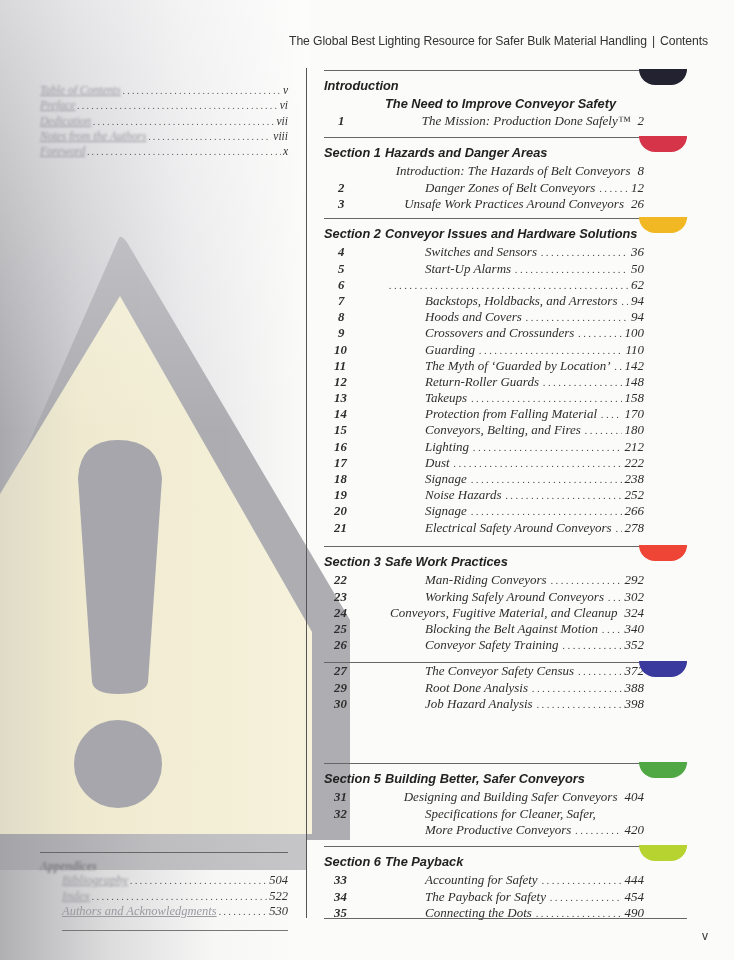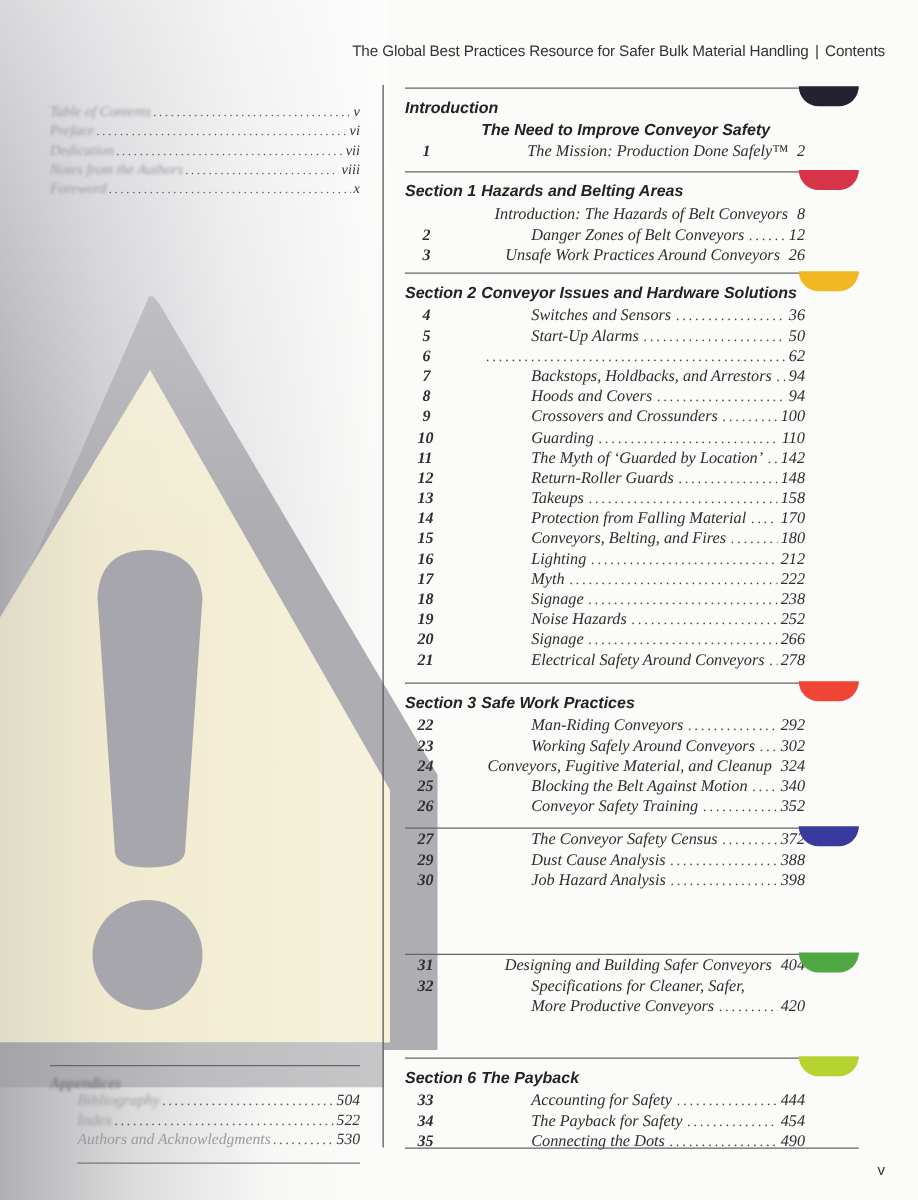--- a/index.html
+++ b/index.html
@@ -34,21 +34,21 @@
     font-size:12.2px; color:#333; letter-spacing:-0.1px;
   }
   .running-head .sep { margin:0 5px; }
 
   
   .v-divider { position:absolute; left:306px; top:68px; width:1.2px; height:850px; background:#555; z-index:5; }
 
   
   .front-list { position:absolute; left:40px; top:84px; width:248px; z-index:5; }
   .fm-item { display:flex; align-items:baseline; height:15.3px; font-size:11.5px; font-style:italic; }
-  .fm-title { color:#9a9aa0; filter:blur(1.1px); white-space:nowrap; }
+  .fm-title { color:#9a9aa0; filter:blur(1.1px); white-space:nowrap;text-decoration:underline; }
   .fm-dots { flex:1; overflow:hidden; white-space:nowrap; color:#555; letter-spacing:2.2px; margin:0 2px; font-size:10px; }
   .fm-page { color:#333; white-space:nowrap; }
 
   .appendix { position:absolute; left:40px; top:852px; width:248px; z-index:6; }
   .appendix .rule-top { height:1px; background:#666; margin-bottom:6px; }
   .appendix-title { font-size:12px; font-style:italic; font-weight:bold; color:#7d7d83; filter:blur(1.1px); height:14px; }
   .ap-item { display:flex; align-items:baseline; height:15.6px; font-size:12.5px; font-style:italic; padding-left:22px; }
   .ap-item .fm-dots { font-size:11px; }
   .appendix .rule-bottom { height:1px; background:#777; margin-top:10px; margin-left:22px; }
 
@@ -96,21 +96,21 @@
 
   <path d="M78,478 Q80,440 118,440 Q158,440 162,478 L148,682 Q146,694 118,694 Q94,694 92,682 Z" fill="#a6a6ac"></path>
 
   <circle cx="118" cy="764" r="44" fill="#a6a6ac"></circle>
   <rect x="0" y="0" width="310" height="960" fill="url(#fadeTop)"></rect>
 </svg>
 <div class="gray-band"></div>
 <div class="left-bottom-panel"></div>
 
 <div class="running-head">
-  <span>The Global Best Practices Resource for Safer Bulk Material Handling</span><span class="sep">|</span><span>Contents</span>
+  <span>The Global Best Lighting Resource for Safer Bulk Material Handling</span><span class="sep">|</span><span>Contents</span>
 </div>
 
 <div class="v-divider"></div>
 
 <div class="front-list">
   <div class="fm-item">
     <span class="fm-title">Table of Contents</span>
     <span class="fm-dots">................................................</span>
     <span class="fm-page">v</span>
   </div>
@@ -174,21 +174,21 @@
       <span class="pg">2</span>
     </div>
   </div>
 
   <div class="section" style="top:137px">
     <div class="section-rule">
       <div class="tab" style="background:#d63448"></div>
     </div>
     <div class="sec-head">
       <span class="sec-label">Section 1</span>
-      <span class="sec-title">Hazards and Belting Areas</span>
+      <span class="sec-title">Hazards and Danger Areas</span>
     </div>
     <div class="entry">
         <span class="num"></span>
         <span class="ttl">Introduction: The Hazards of Belt Conveyors</span>
         <span class="dots">............................................................</span>
         <span class="pg">8</span>
       </div>
     <div class="entry">
         <span class="num">2</span>
         <span class="ttl">Danger Zones of Belt Conveyors</span>
@@ -283,21 +283,21 @@
         <span class="pg">180</span>
       </div>
     <div class="entry">
         <span class="num two">16</span>
         <span class="ttl">Lighting</span>
         <span class="dots">............................................................</span>
         <span class="pg">212</span>
       </div>
     <div class="entry">
         <span class="num two">17</span>
-        <span class="ttl">Myth</span>
+        <span class="ttl">Dust</span>
         <span class="dots">............................................................</span>
         <span class="pg">222</span>
       </div>
     <div class="entry">
         <span class="num two">18</span>
         <span class="ttl">Signage</span>
         <span class="dots">............................................................</span>
         <span class="pg">238</span>
       </div>
     <div class="entry">
@@ -365,36 +365,40 @@
       <div class="tab" style="background:#3a3a9e"></div>
     </div>
     <div class="entry">
         <span class="num two">27</span>
         <span class="ttl">The Conveyor Safety Census</span>
         <span class="dots">............................................................</span>
         <span class="pg">372</span>
       </div>
     <div class="entry">
         <span class="num two">29</span>
-        <span class="ttl">Dust Cause Analysis</span>
+        <span class="ttl">Root Done Analysis</span>
         <span class="dots">............................................................</span>
         <span class="pg">388</span>
       </div>
     <div class="entry">
         <span class="num two">30</span>
         <span class="ttl">Job Hazard Analysis</span>
         <span class="dots">............................................................</span>
         <span class="pg">398</span>
       </div>
   </div>
 
   <div class="section" style="top:763px">
     <div class="section-rule">
       <div class="tab" style="background:#4fa844"></div>
     </div>
+    <div class="sec-head">
+      <span class="sec-label">Section 5</span>
+      <span class="sec-title">Building Better, Safer Conveyors</span>
+    </div>
     <div class="entry">
         <span class="num two">31</span>
         <span class="ttl">Designing and Building Safer Conveyors</span>
         <span class="dots">............................................................</span>
         <span class="pg">404</span>
       </div>
     <div class="entry">
         <span class="num two">32</span>
         <span class="ttl">Specifications for Cleaner, Safer,</span>
       </div>

